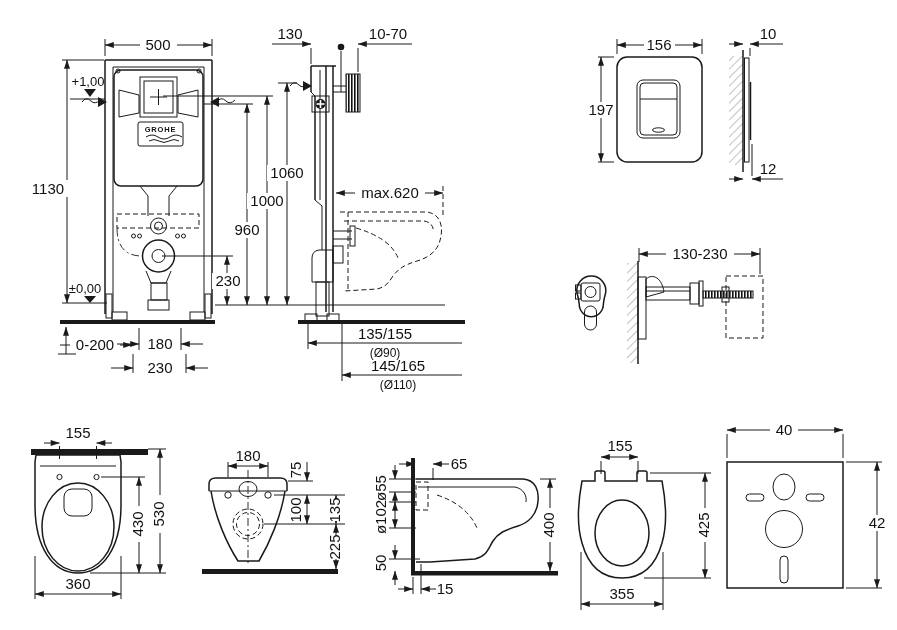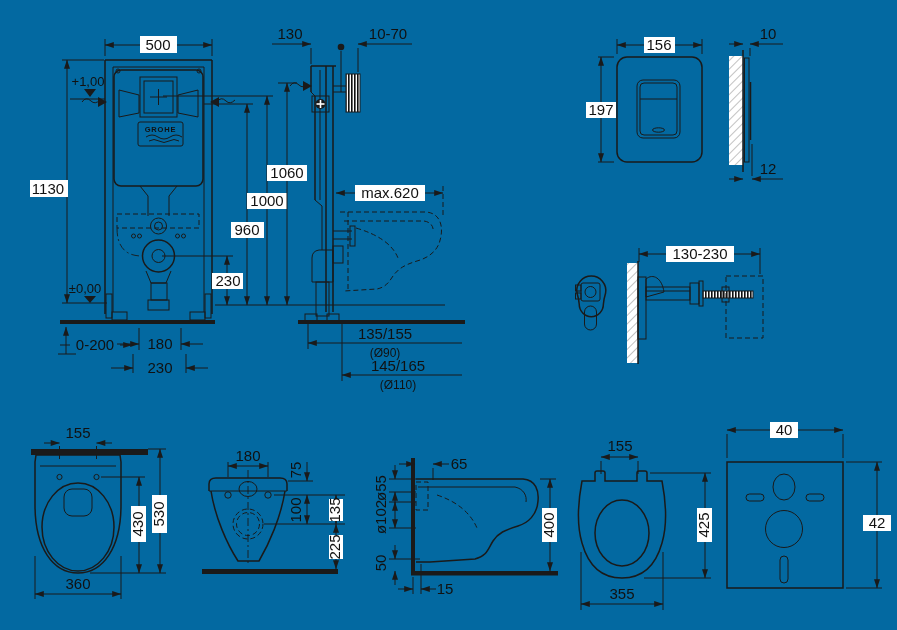--- a/index.html
+++ b/index.html
@@ -1,16 +1,16 @@
 <!DOCTYPE html>
 <html><head>
 <meta charset="utf-8">
 <style>
   html,body{margin:0;padding:0;background:#e8e8e8;}
-  .sheet{position:relative;width:897px;height:630px;background:#0369a1;overflow:hidden;
+  .sheet{position:relative;width:897px;height:630px;background:#ffffff;overflow:hidden;
          font-family:"Liberation Sans", sans-serif;}
   svg{display:block}
   svg text{font-family:"Liberation Sans", sans-serif;fill:#111;font-size:15px;}
   text.small{font-size:12px;}
   text.lvl{font-size:13px;}
   text.logo{font-size:7.5px;font-weight:bold;letter-spacing:.8px;}
   .ln{stroke:#1a1a1a;stroke-width:1;fill:none;}
   .th{stroke:#1a1a1a;stroke-width:1.5;fill:none;}
   .dim{stroke:#1a1a1a;stroke-width:1;fill:none;}
   .dash{stroke:#1a1a1a;stroke-width:1;fill:none;stroke-dasharray:5 3;}

